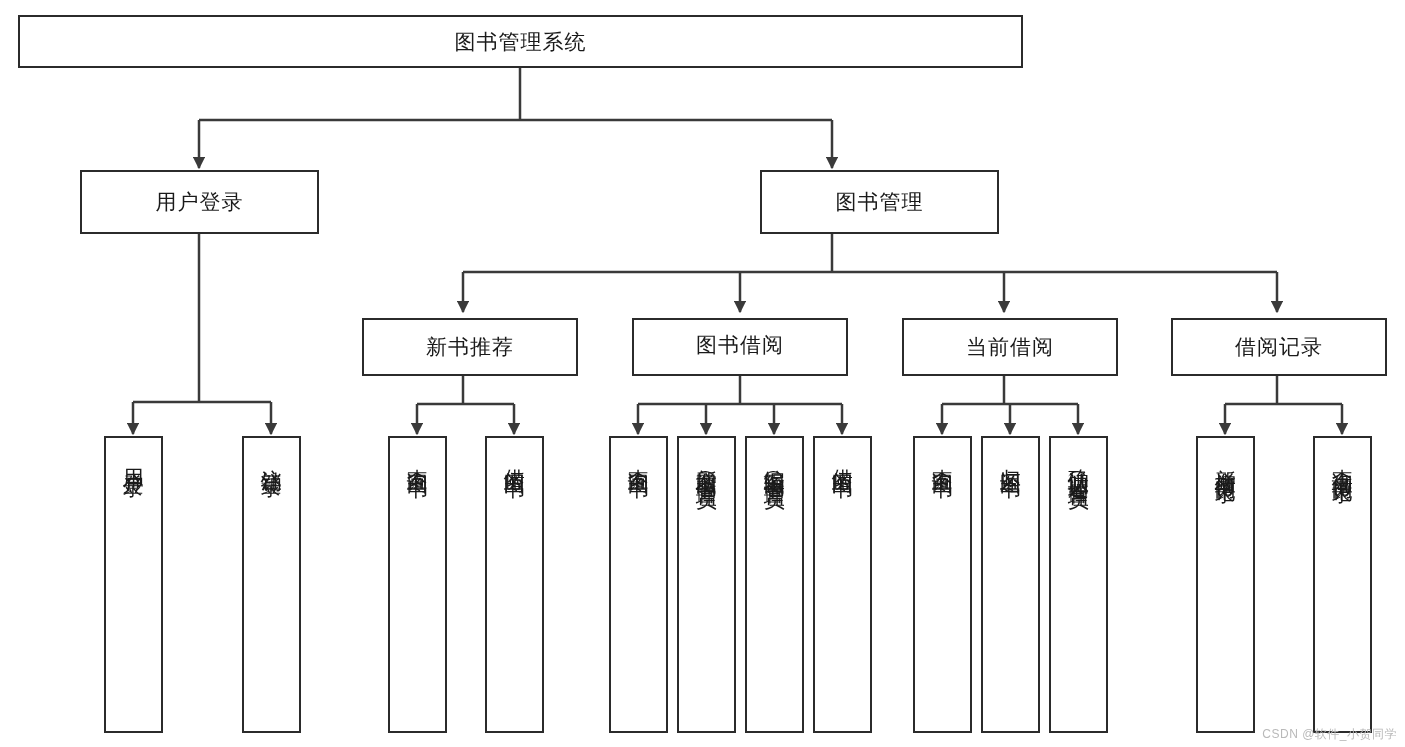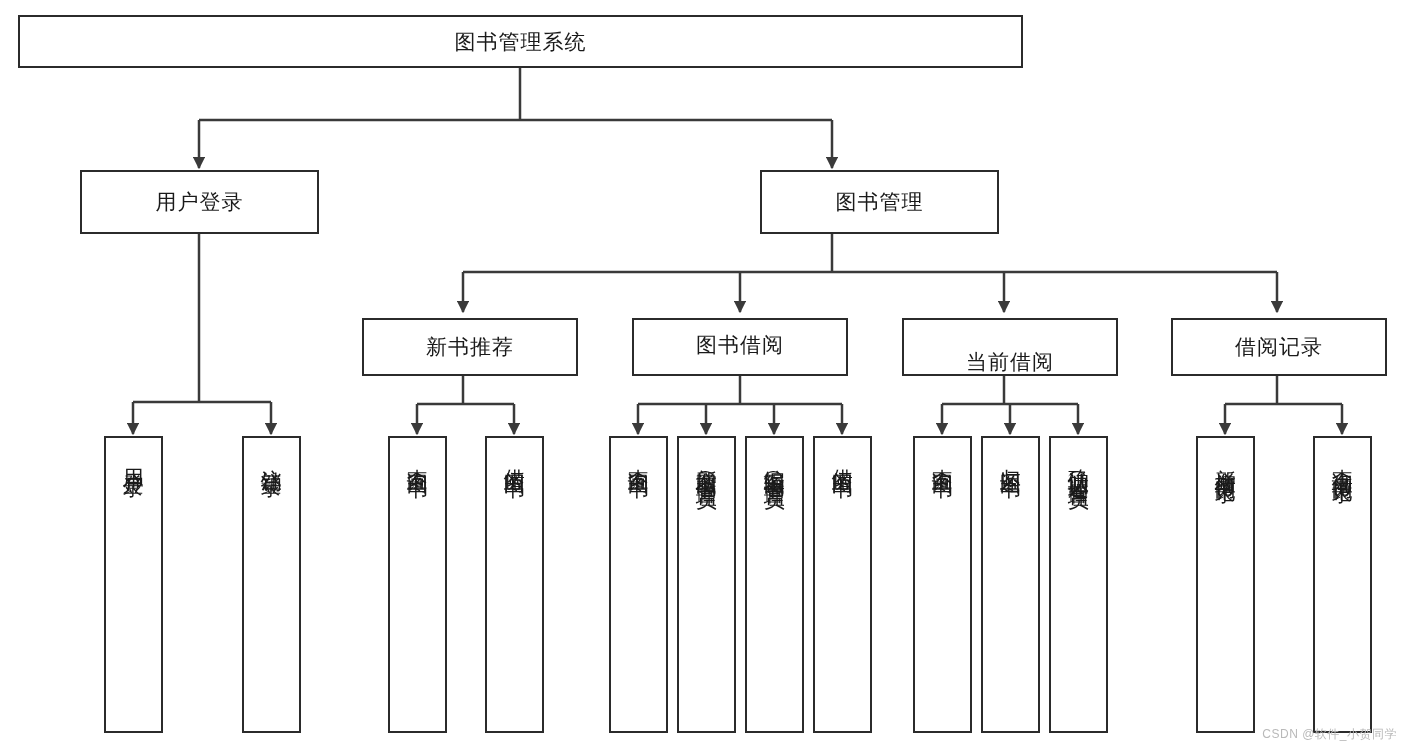--- a/index.html
+++ b/index.html
@@ -133,21 +133,21 @@
   <div class="node h" style="left:712px; top:170px; width:239px; height:64px;margin-left:48px;">
     <span class="lbl">图书管理</span>
   </div>
 
   <div class="node h" style="left:362px; top:318px; width:216px; height:58px;">
     <span class="lbl">新书推荐</span>
   </div>
   <div class="node h" style="left:632px; top:318px; width:216px; height:58px;font-family:Liberation Mono, monospace;">
     <span class="lbl">图书借阅</span>
   </div>
-  <div class="node h" style="left:902px; top:318px; width:216px; height:58px;align-items:flex-end;">
+  <div class="node h" style="left:902px; top:318px; width:216px; height:58px;">
     <span class="lbl">当前借阅</span>
   </div>
   <div class="node h" style="left:1171px; top:318px; width:216px; height:58px;">
     <span class="lbl">借阅记录</span>
   </div>
 
   <div class="node v" style="left:104px; top:436px; width:59px; height:297px;">
     <span class="lbl">用户登录</span>
   </div>
   <div class="node v" style="left:242px; top:436px; width:59px; height:297px;">

